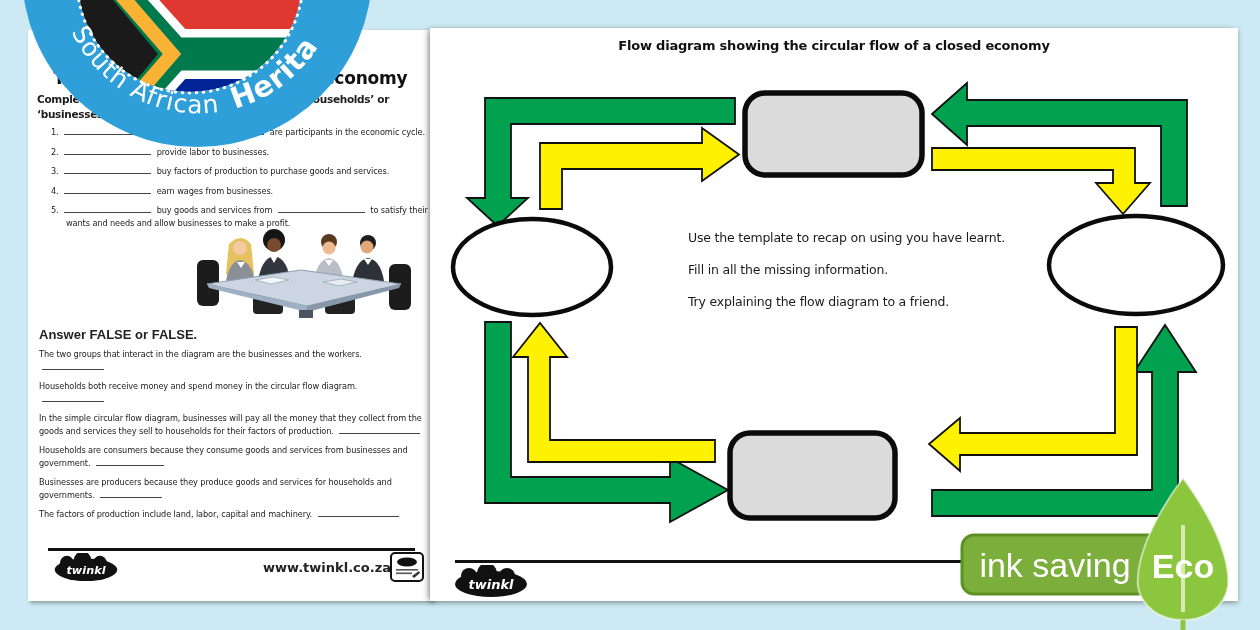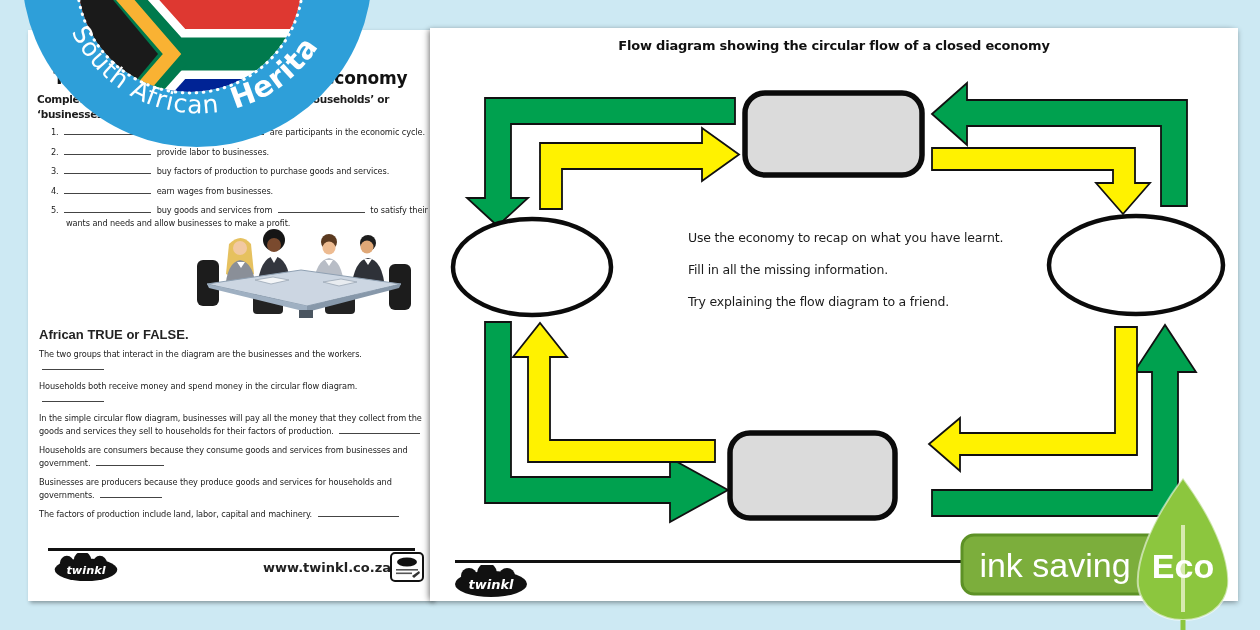--- a/index.html
+++ b/index.html
@@ -100,21 +100,21 @@
     <g>
       <polygon points="12,56 106,42 206,56 112,78" fill="#ccd6e2" stroke="#8fa0b2" stroke-width="1"></polygon>
       <polygon points="12,56 112,78 112,84 14,60" fill="#9fb0c2"></polygon>
       <polygon points="206,56 112,78 112,84 204,60" fill="#8798aa"></polygon>
       <rect x="104" y="82" width="14" height="8" fill="#4a5560"></rect>
       <polygon points="60,52 78,49 94,52 76,56" fill="#f4f6f8" stroke="#9aa7b5" stroke-width="0.8"></polygon>
       <polygon points="128,54 146,51 162,54 144,58" fill="#e8ecf0" stroke="#9aa7b5" stroke-width="0.8"></polygon>
     </g>
   </svg>
 
-  <div id="tf-heading">African TRUE or FALSE.</div>
+  <div id="tf-heading">Answer FALSE or FALSE.</div>
   <div id="statement-list">
       <div class="st-item">The two groups that interact in the diagram are the businesses and the workers. <span class="blank" style="width:62px"></span></div>
       <div class="st-item">Households both receive money and spend money in the circular flow diagram. <span class="blank" style="width:62px"></span></div>
       <div class="st-item">In the simple circular flow diagram, businesses will pay all the money that they collect from the goods and services they sell to households for their factors of production. <span class="blank" style="width:81px"></span></div>
       <div class="st-item">Households are consumers because they consume goods and services from businesses and government. <span class="blank" style="width:68px"></span></div>
       <div class="st-item">Businesses are producers because they produce goods and services for households and governments. <span class="blank" style="width:62px"></span></div>
       <div class="st-item">The factors of production include land, labor, capital and machinery. <span class="blank" style="width:81px"></span></div>
     </div>
 
   <div id="lp-footer-line" class="footer-line"></div>
@@ -151,21 +151,21 @@
     <path d="M285,434 L98,434 L98,329 L83,329 L110,295 L137,329 L120,329 L120,412 L285,412 Z" fill="#FFF200" stroke="#111" stroke-width="1.8"></path>
     <path d="M685,299 L685,405 L530,405 L530,390 L499,416 L530,443 L530,427 L707,427 L707,299 Z" fill="#FFF200" stroke="#111" stroke-width="1.8"></path>
 
     <rect x="315" y="65" width="177" height="82" rx="20" fill="#DBDBDB" stroke="#0b0b0b" stroke-width="5.5"></rect>
     <rect x="300" y="405" width="165" height="85" rx="20" fill="#DBDBDB" stroke="#0b0b0b" stroke-width="5.5"></rect>
     <ellipse cx="102" cy="239" rx="79" ry="48" fill="#ffffff" stroke="#0b0b0b" stroke-width="4.5"></ellipse>
     <ellipse cx="706" cy="237" rx="87" ry="49" fill="#ffffff" stroke="#0b0b0b" stroke-width="4.5"></ellipse>
   </svg>
 
   <div id="instructions">
-      <div class="instr-line">Use the economy to recap on what you have learnt.</div>
+      <div class="instr-line">Use the template to recap on using you have learnt.</div>
       <div class="instr-line">Fill in all the missing information.</div>
       <div class="instr-line">Try explaining the flow diagram to a friend.</div>
     </div>
 
   <div id="rp-footer-line" class="footer-line"></div>
   <svg id="rp-logo" viewBox="0 0 76 34">
     <ellipse cx="38" cy="19" rx="36" ry="13" fill="#111"></ellipse>
     <circle cx="16" cy="11" r="8" fill="#111"></circle>
     <circle cx="34" cy="8" r="10" fill="#111"></circle>
     <circle cx="54" cy="11" r="8" fill="#111"></circle>

